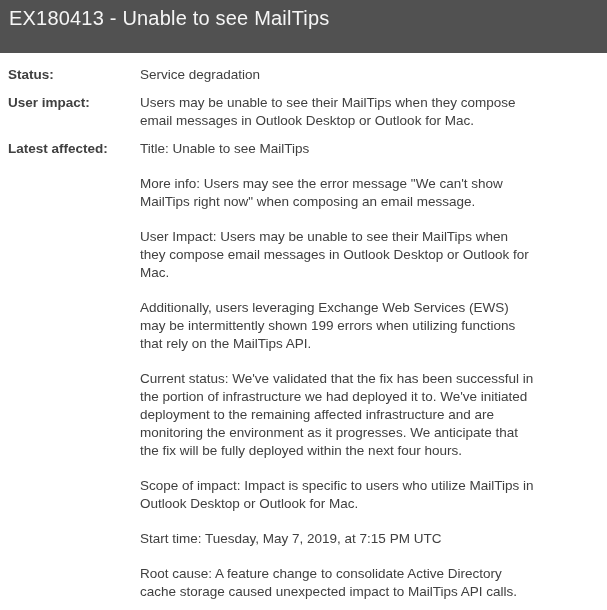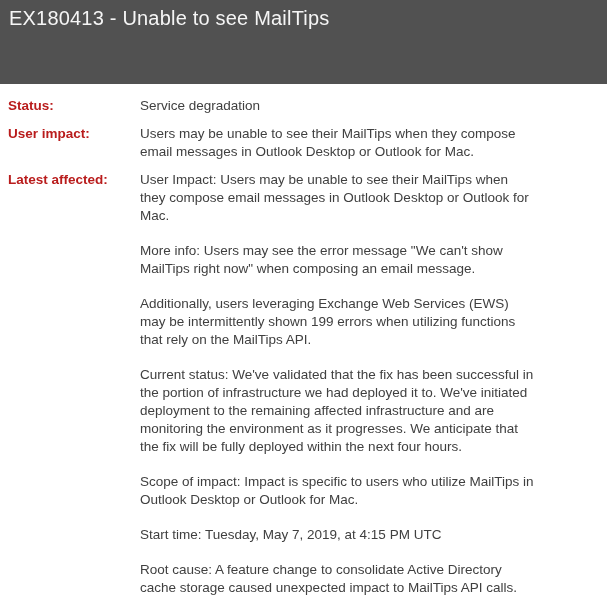--- a/index.html
+++ b/index.html
@@ -11,21 +11,21 @@
   }
   .page {
     position: relative;
     width: 607px;
     height: 610px;
     background: #ffffff;
     overflow: hidden;
   }
   .header {
     width: 100%;
-    height: 84px;
+    height: 53px;
     background: #515151;
     padding: 7px 10px 0 9px;
   }
   .header h1 {
     margin: 0;
     font-size: 20px;
     font-weight: 400;
     letter-spacing: 0.2px;
     color: #f5f5f5;
     white-space: nowrap;
@@ -36,21 +36,21 @@
   .row {
     display: flex;
     align-items: flex-start;
     margin-bottom: 10px;
   }
   .label {
     flex: 0 0 132px;
     width: 132px;
     font-size: 13.5px;
     font-weight: bold;
-    color: #b91c1c;
+    color: #404040;
     line-height: 18px;
   }
   .value {
     flex: 0 1 auto;
     max-width: 394px;
     font-size: 13.5px;
     color: #404040;
     line-height: 18px;
   }
   .paragraphs p {
@@ -77,24 +77,25 @@
     </div>
 
     <div class="row">
       <div class="label">User impact:</div>
       <div class="value">Users may be unable to see their MailTips when they compose email messages in Outlook Desktop or Outlook for Mac.</div>
     </div>
 
     <div class="row">
       <div class="label">Latest affected:</div>
       <div class="value paragraphs">
+          <p>Title: Unable to see MailTips</p>
+          <p>More info: Users may see the error message "We can't show MailTips right now" when composing an email message.</p>
           <p>User Impact: Users may be unable to see their MailTips when they compose email messages in Outlook Desktop or Outlook for Mac.</p>
-          <p>More info: Users may see the error message "We can't show MailTips right now" when composing an email message.</p>
           <p>Additionally, users leveraging Exchange Web Services (EWS) may be intermittently shown 199 errors when utilizing functions that rely on the MailTips API.</p>
           <p>Current status: We've validated that the fix has been successful in the portion of infrastructure we had deployed it to. We've initiated deployment to the remaining affected infrastructure and are monitoring the environment as it progresses. We anticipate that the fix will be fully deployed within the next four hours.</p>
           <p>Scope of impact: Impact is specific to users who utilize MailTips in Outlook Desktop or Outlook for Mac.</p>
-          <p>Start time: Tuesday, May 7, 2019, at 4:15 PM UTC</p>
+          <p>Start time: Tuesday, May 7, 2019, at 7:15 PM UTC</p>
           <p>Root cause: A feature change to consolidate Active Directory cache storage caused unexpected impact to MailTips API calls.</p>
         </div>
     </div>
 
   </main>
 </div>
 
 </body></html>

